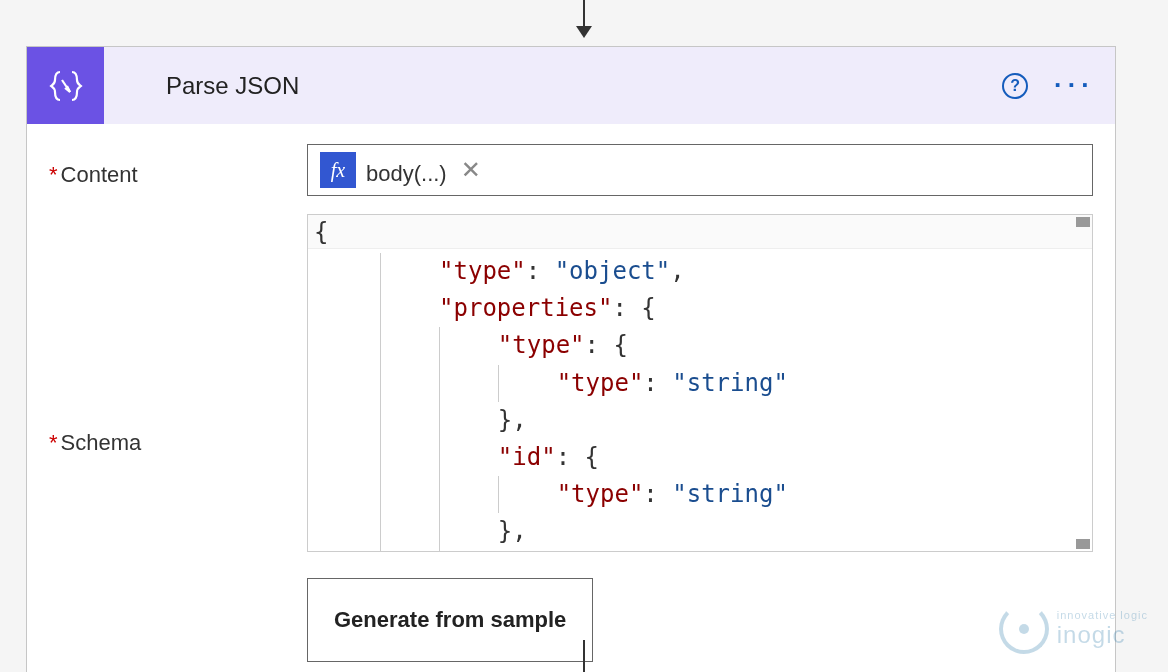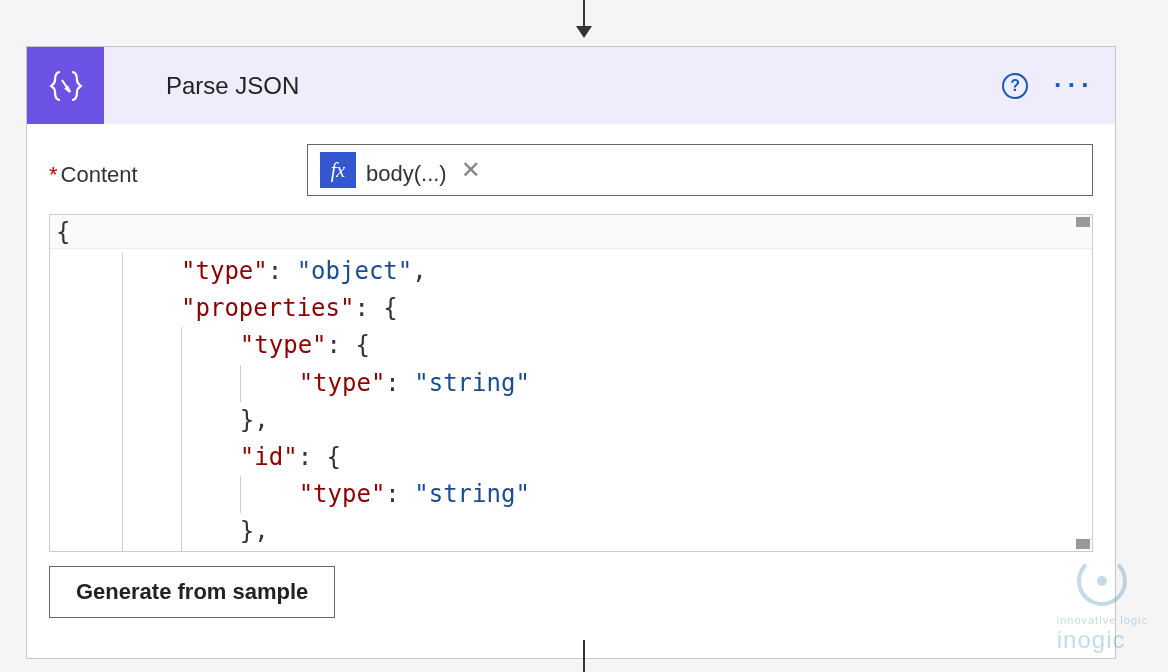--- a/index.html
+++ b/index.html
@@ -191,39 +191,38 @@
     width: 14px; height: 10px;
     background: #999;
   }
   .scroll-handle-bottom {
     position: absolute;
     right: 2px; bottom: 2px;
     width: 14px; height: 10px;
     background: #999;
   }
   .generate-btn {
-    margin-top: 14px;
+    margin-top: 26px;
     border: 1px solid #666;
     background: #fff;
-    padding: 12px 26px;
+    padding: 28px 26px;
     font-size: 22px;
     font-weight: 700;
     color: #222;
     cursor: pointer;
   }
   .watermark {
     position: absolute;
     right: 20px;
     bottom: 18px;
     opacity: 0.25;
     display: flex;
     align-items: center;
     gap: 8px;
     pointer-events: none;
-    flex-direction: column;
   }
   .watermark-swirl {
     width: 50px; height: 50px;
     border: 4px solid #1a6fa3;
     border-radius: 50%;
     border-top-color: transparent;
     position: relative;
   }
   .watermark-swirl::after {
     content:'';
@@ -269,20 +268,21 @@
           <span class="fx-token">
             <span class="fx-badge">fx</span>
             <span class="fx-text">body(...)</span>
             <span class="fx-close">✕</span>
           </span>
         </div>
       </div>
     </div>
 
     <div class="row">
+      <div class="label"><span class="asterisk">*</span><span>Schema</span></div>
       <div class="field">
         <div class="schema-box">
           <div class="scroll-handle-top"></div>
           <div class="schema-line1">
               <span class="tok-punc">{</span>
             </div>
           <div class="schema-content" id="schema-content">     <span class="guide">    </span><span class="tok-key">"type"</span><span class="tok-punc">: </span><span class="tok-str">"object"</span><span class="tok-punc">,</span>
      <span class="guide">    </span><span class="tok-key">"properties"</span><span class="tok-punc">: </span><span class="tok-punc">{</span>
      <span class="guide">    </span><span class="guide">    </span><span class="tok-key">"type"</span><span class="tok-punc">: </span><span class="tok-punc">{</span>
      <span class="guide">    </span><span class="guide">    </span><span class="guide">    </span><span class="tok-key">"type"</span><span class="tok-punc">: </span><span class="tok-str">"string"</span>

